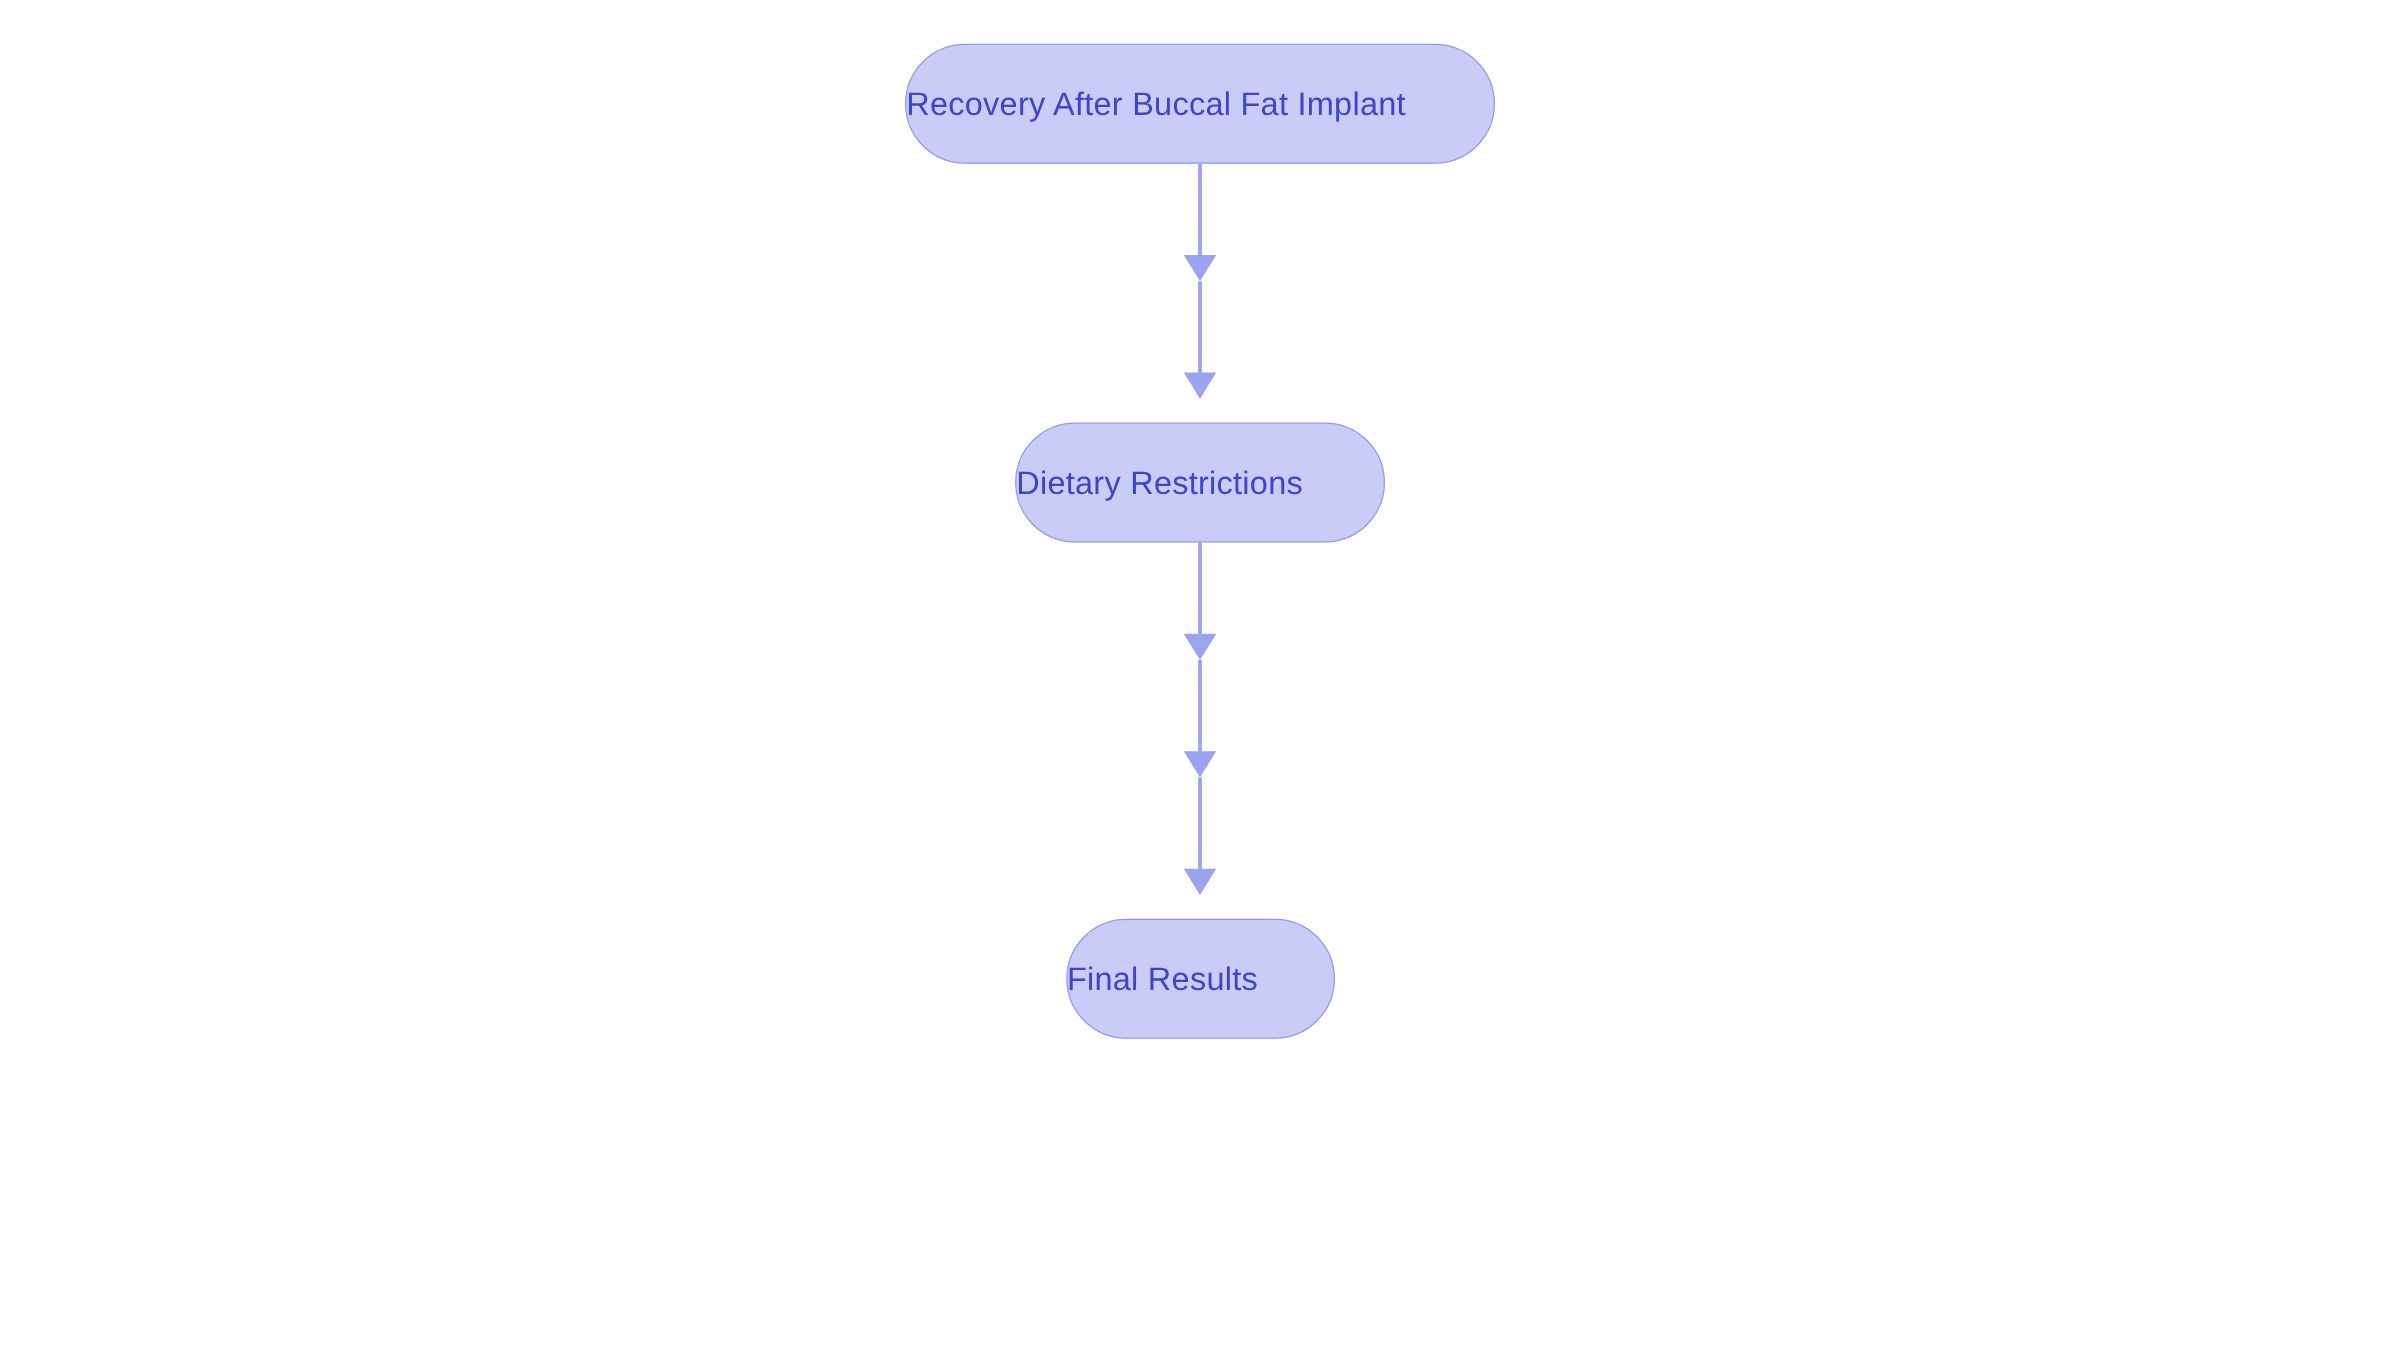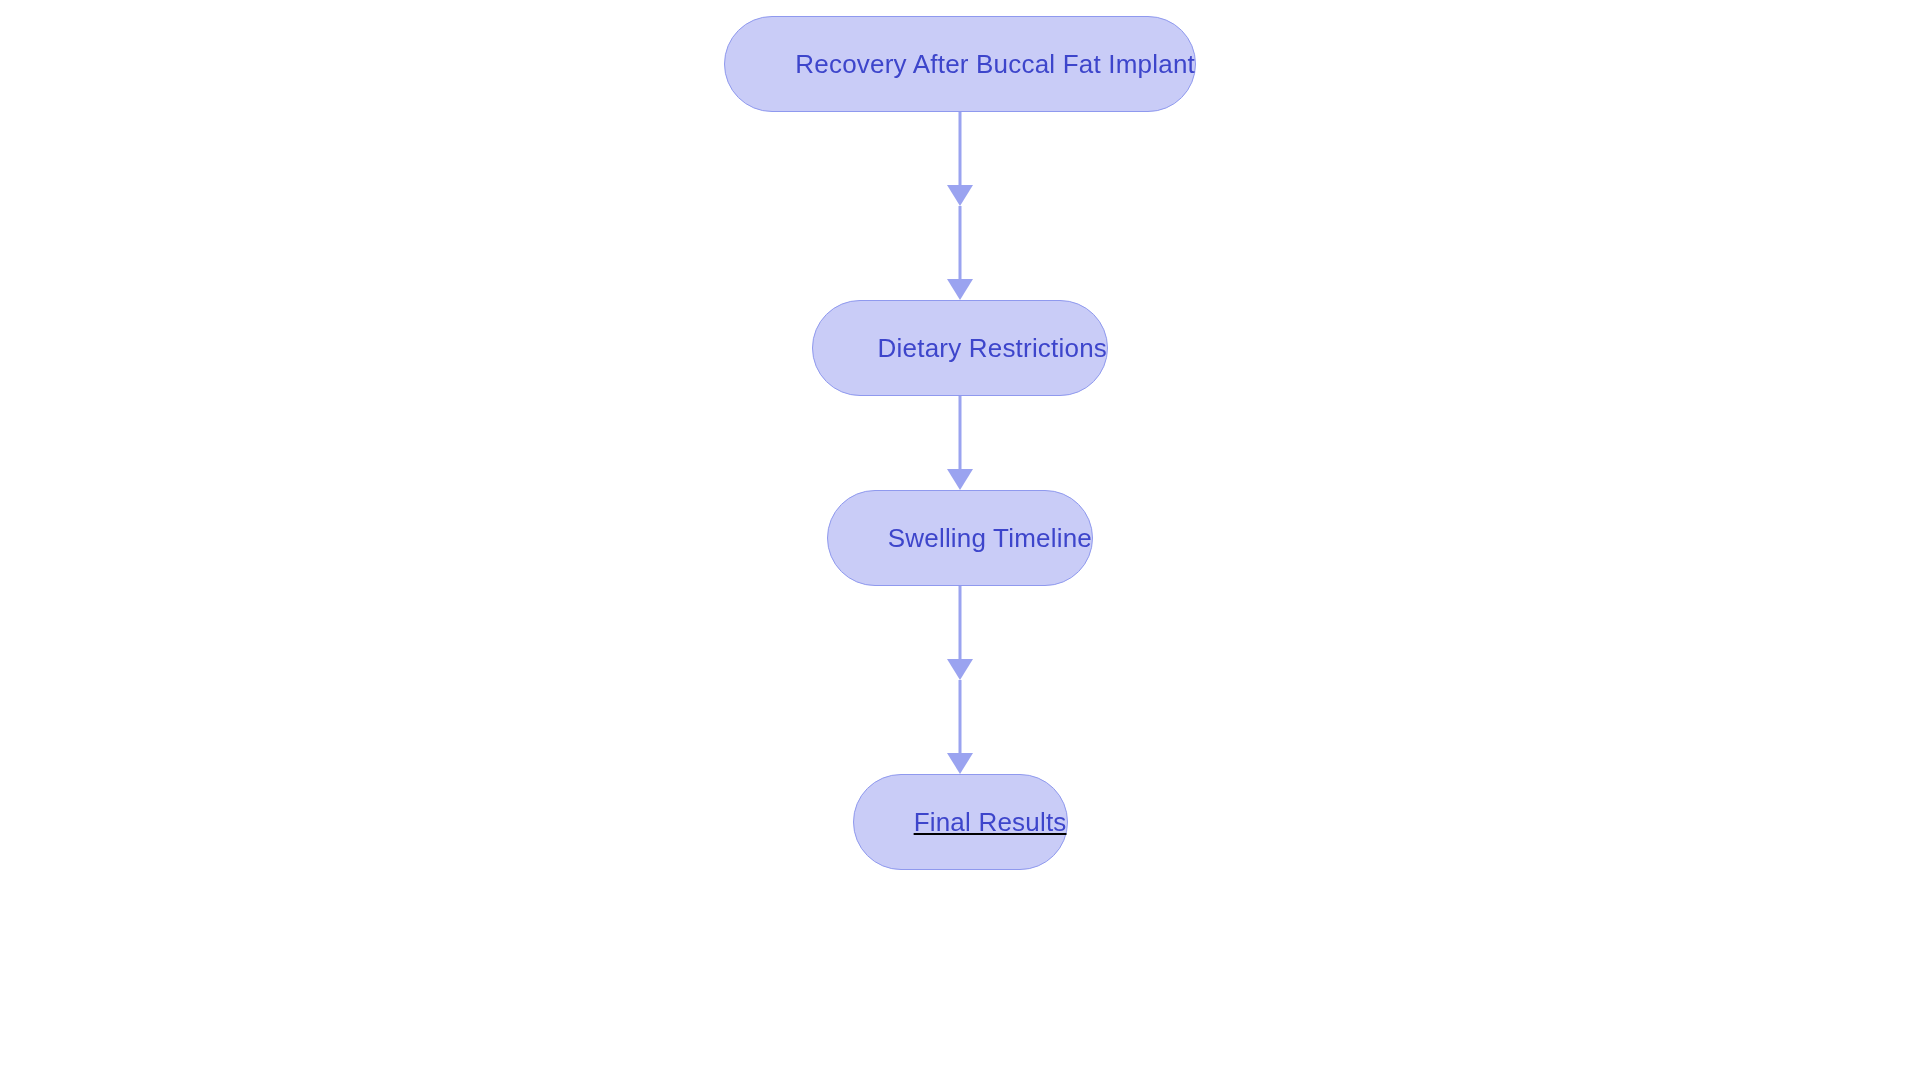--- a/index.html
+++ b/index.html
@@ -26,35 +26,36 @@
     align-items: center;
   }
   .node {
     box-sizing: border-box;
     height: 96px;
     border-radius: 48px;
     background: var(--node-fill, #c9ccf7);
     border: 1.5px solid var(--node-border, #8f99ee);
     display: flex;
     align-items: center;
-    justify-content: flex-end;
+    justify-content: flex-start;
     flex: 0 0 auto;
+    margin-top: 19px;
   }
   .node-label {
     color: var(--node-text, #3d45cb);
     font-size: 26px;
     letter-spacing: 0.2px;
     white-space: nowrap;
   }
   .node-1 { width: 472px; }
   .node-2 { width: 440px; }
   .node-3 { width: 296px; }
   .node-4 { width: 266px; }
   .node-5 { width: 355px; }
-  .node-6 { width: 215px; text-decoration: underline; }
+  .node-6 { width: 215px; }
   .connector {
     position: relative;
     width: 26px;
     height: 94px;
     flex: 0 0 auto;
   }
   .arrow-line {
     position: absolute;
     left: 50%;
     transform: translateX(-50%);
@@ -98,23 +99,20 @@
 
     <div class="node node-3">
       <span class="node-label">Dietary Restrictions</span>
     </div>
 
     <div class="connector">
       <div class="arrow-line"></div>
       <div class="arrow-head"></div>
     </div>
 
-    <div class="node node-4">
-      <span class="node-label">Swelling Timeline</span>
-    </div>
 
     <div class="connector">
       <div class="arrow-line"></div>
       <div class="arrow-head"></div>
     </div>
 
 
     <div class="connector">
       <div class="arrow-line"></div>
       <div class="arrow-head"></div>

